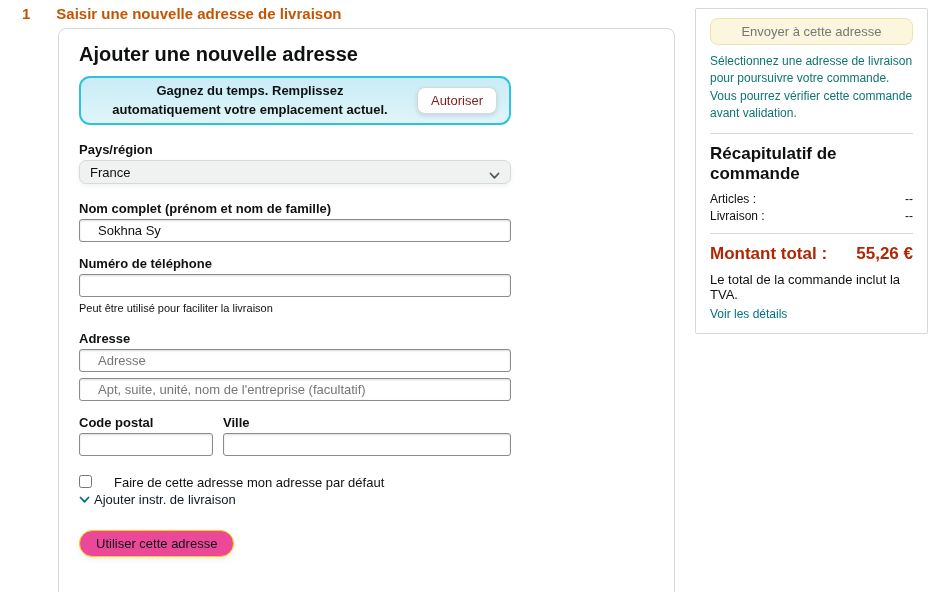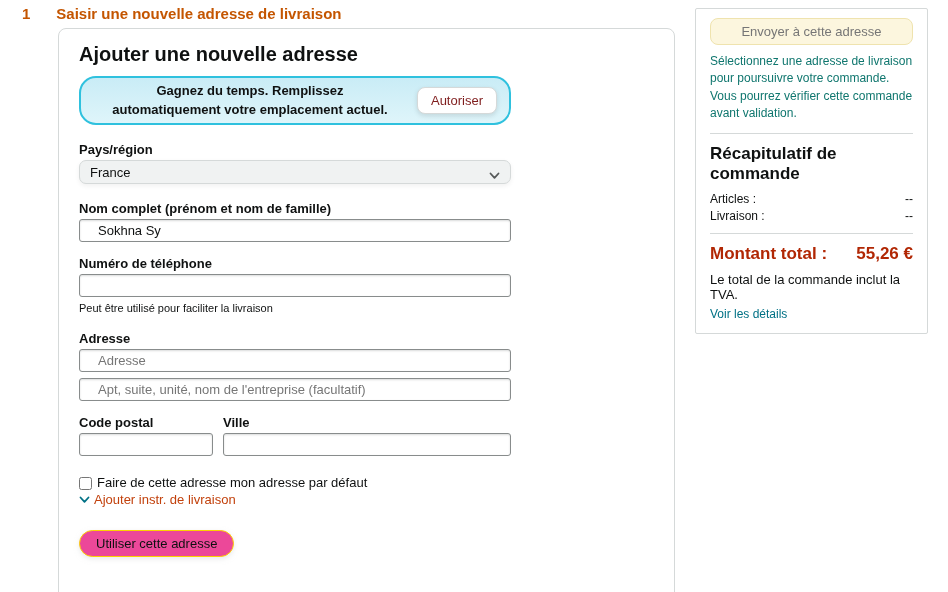--- a/index.html
+++ b/index.html
@@ -24,21 +24,21 @@
     background: #fff;
     border: 1px solid #D5D9D9;
     border-radius: 8px;
     padding: 14px 20px 20px 20px;
   }
   .form-title { font-size: 20px; font-weight: bold; margin-bottom: 10px; }
   .form-col { width: 432px; }
   .autofill-banner {
     display: flex; align-items: center; gap: 10px;
     border: 2px solid #2FC1DE;
-    border-radius: 17px;
+    border-radius: 11px;
     background: linear-gradient(180deg, #c9ecf6 0%, #dff5fa 100%);
     padding: 10px 12px;
     height: 49px;
   }
   .autofill-banner .msg {
     flex: 1; text-align: center;
     font-size: 13px; font-weight: bold; line-height: 1.45;
     padding: 0 8px;
   }
   .authorize-btn {
@@ -84,27 +84,27 @@
     box-shadow: inset 0 1px 2px rgba(15,17,17,.15);
     outline: none;
   }
   .text-input::placeholder { color: #767676; }
   .helper-text { font-size: 11px; color: #0F1111; margin-top: 5px; }
   .two-col { display: flex; gap: 10px; }
   .col-postal { width: 134px; }
   .col-city { flex: 1; }
   .checkbox-row {
     margin-top: 19px;
-    display: flex; align-items: flex-end; gap: 5px;
+    display: flex; align-items: flex-start; gap: 22px;
     font-size: 13px;
   }
   .checkbox-row input { width: 13px; height: 13px; }
   .instr-label { margin-top: 19px; margin-bottom: 2px; }
   .teal-link {
-    color: #c2410c; font-size: 13px; text-decoration: none;
+    color: #0f172a; font-size: 13px; text-decoration: none;
     display: inline-flex; align-items: center; gap: 4px;
     cursor: pointer;
   }
   .use-address-btn {
     margin-top: 22px;
     background: #ec4899;
     border: 1px solid #FCD200;
     border-radius: 100px;
     padding: 5px 16px;
     font-size: 13px;

